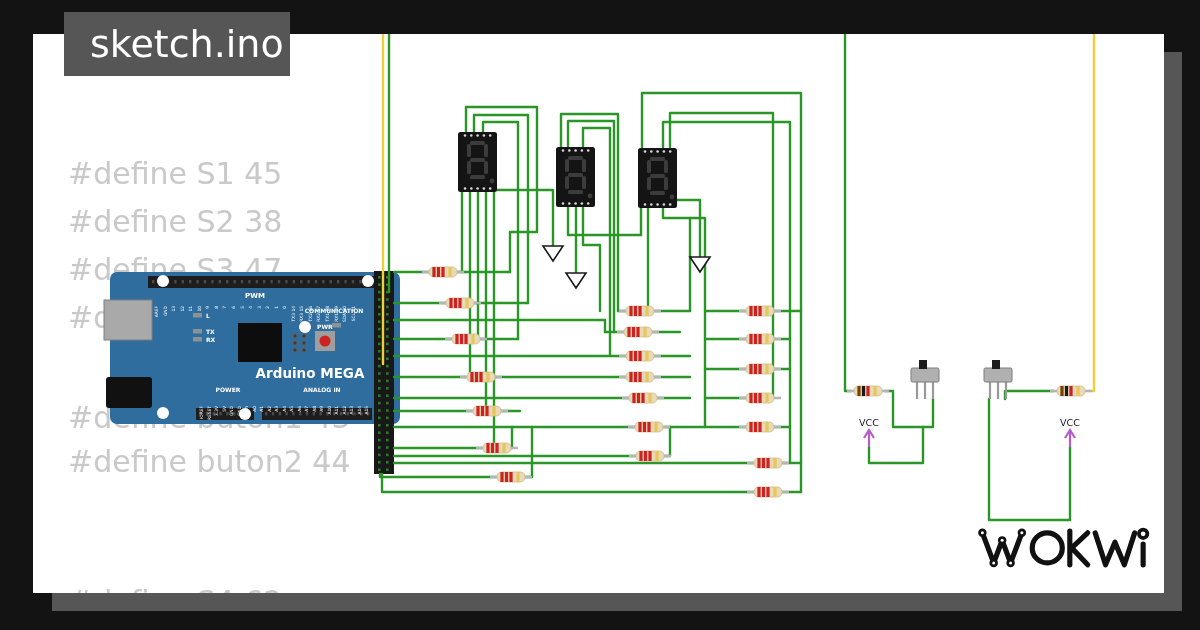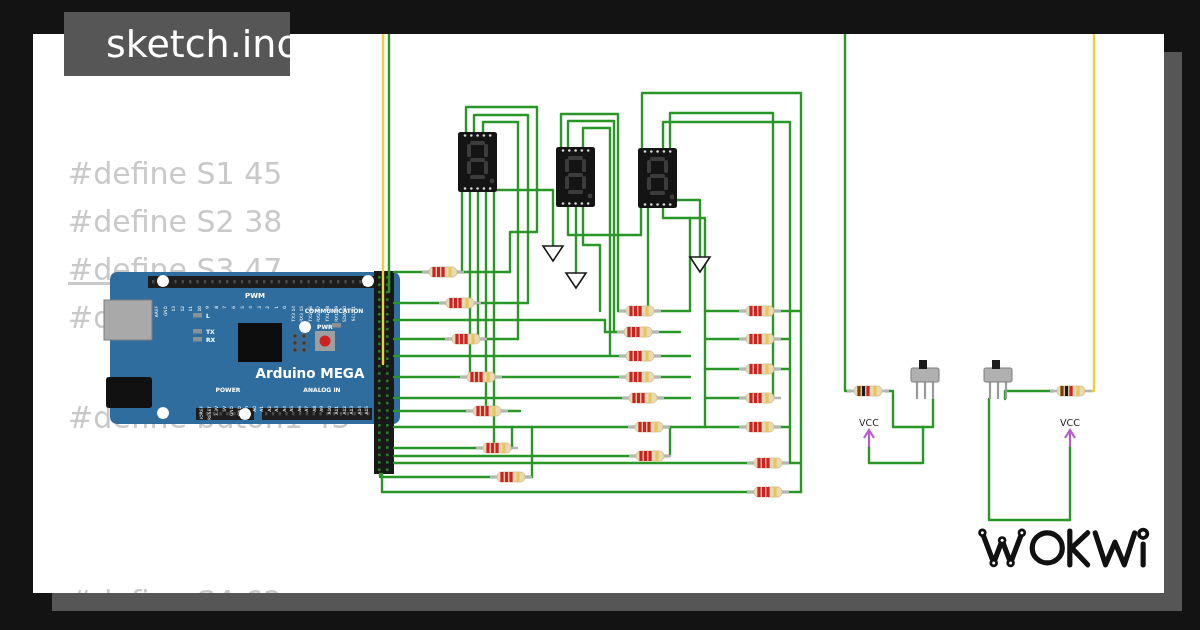--- a/index.html
+++ b/index.html
@@ -3,35 +3,36 @@
 <meta charset="utf-8">
 <style>
   html,body{margin:0;padding:0;}
   body{width:1200px;height:630px;background:#131313;position:relative;overflow:hidden;
        font-family:"DejaVu Sans","Liberation Sans",sans-serif;}
   #shadow{position:absolute;left:52px;top:52px;width:1130px;height:559px;background:#565656;}
   #canvas{position:absolute;left:33px;top:34px;width:1131px;height:559px;background:#ffffff;overflow:hidden;}
   #circuit{position:absolute;left:0;top:0;}
   .code{position:absolute;color:#c9c9c9;font-size:30px;white-space:pre;letter-spacing:0px;}
   #titlebox{position:absolute;left:64px;top:12px;width:226px;height:64px;background:#565656;
-            display:flex;align-items:center;padding-left:42px;box-sizing:border-box;}
+            display:flex;align-items:center;padding-left:26px;box-sizing:border-box;}
   #titlebox span{color:#ffffff;font-size:38px;}
   #logo{position:absolute;left:940px;top:486px;}
 </style>
 </head>
 <body>
 
 <div id="shadow"></div>
 
 <div id="canvas">
   <div class="code" style="left: 35px; top: 122px;">#define S1 45</div>
     <div class="code" style="left: 35px; top: 170px;">#define S2 38</div>
-    <div class="code" style="left: 35px; top: 218px; text-decoration: underline;">#define S3 47</div>
+    <div class="code" style="left: 35px; top: 218px;">#define S3 47</div>
     <div class="code" style="left: 35px; top: 266px;">#define S4 48</div>
     <div class="code" style="left: 35px; top: 366px;">#define buton1 43</div>
+    <div class="code" style="left: 35px; top: 410px;">#define buton2 44</div>
     <div class="code" style="left: 35px; top: 550px;">#define S4 62</div>
     <svg id="circuit" width="1131" height="559" viewBox="33 34 1131 559">
       <g>
         <rect x="110" y="272" width="290" height="152" rx="7" fill="#2e6d9e"></rect>
         <rect x="148" y="276" width="226" height="12" fill="#1d1d1d"></rect>
         <rect x="152" y="280" width="2.4" height="3.4" fill="#4a4a4a"></rect>
         <rect x="159.4" y="280" width="2.4" height="3.4" fill="#4a4a4a"></rect>
         <rect x="166.8" y="280" width="2.4" height="3.4" fill="#4a4a4a"></rect>
         <rect x="174.20000000000002" y="280" width="2.4" height="3.4" fill="#4a4a4a"></rect>
         <rect x="181.60000000000002" y="280" width="2.4" height="3.4" fill="#4a4a4a"></rect>

